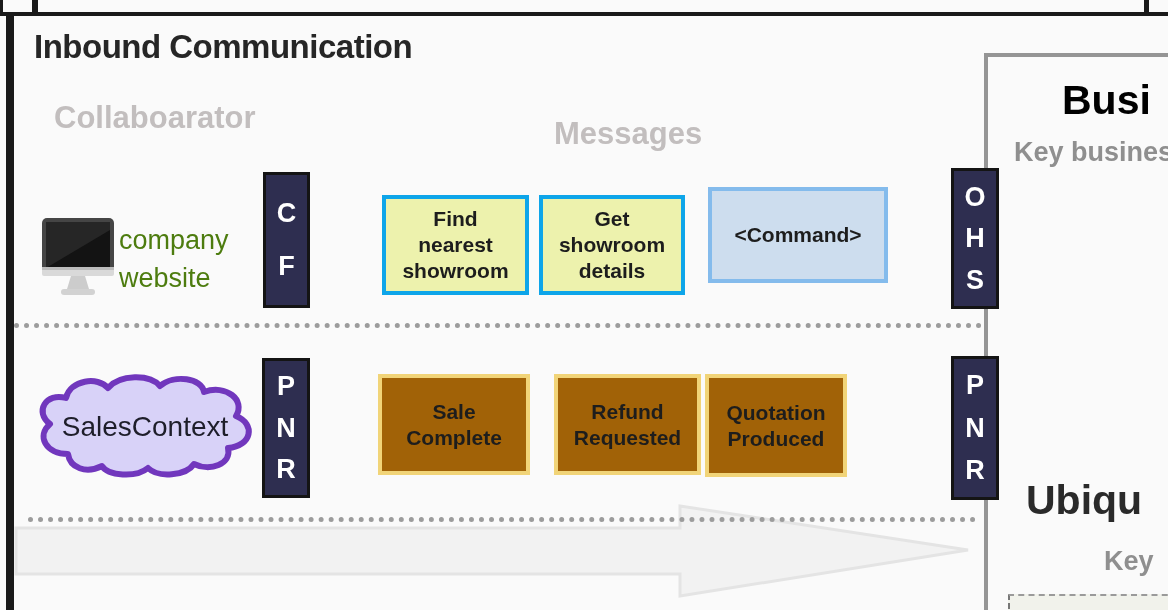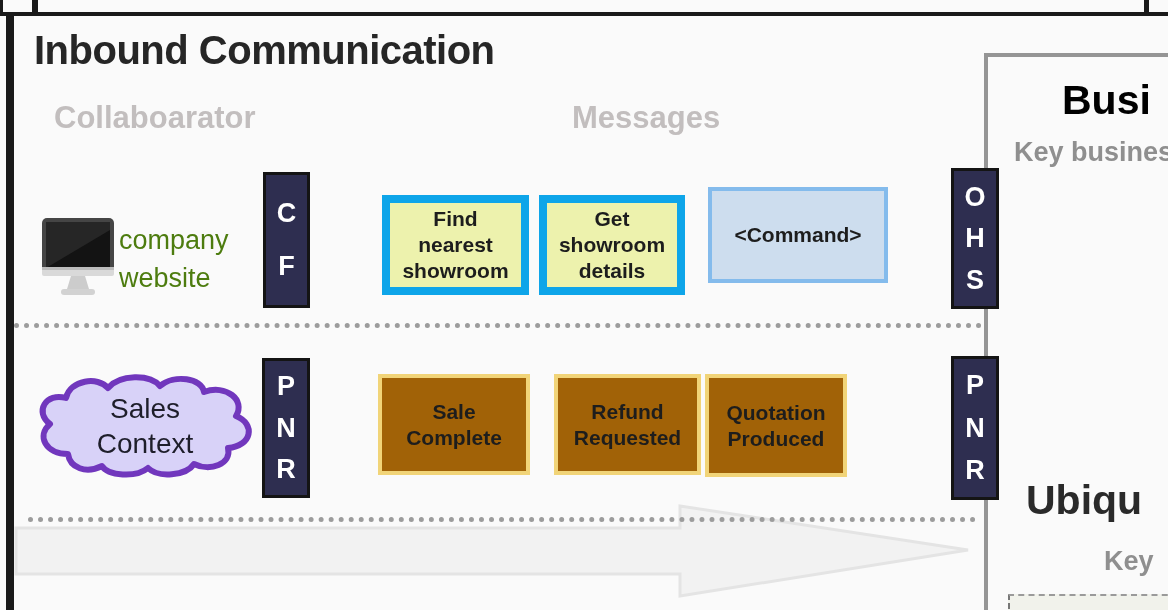--- a/index.html
+++ b/index.html
@@ -9,21 +9,21 @@
     font-family:"Liberation Sans","DejaVu Sans",sans-serif;
   }
   .abs{position:absolute;}
 
   
   .topline{left:0;top:12px;width:1168px;height:4px;background:#1a1a1a;}
   .tick{background:#1a1a1a;top:0;height:12px;}
   .leftborder{left:6px;top:12px;width:8px;height:598px;background:#1a1a1a;z-index:5;}
 
   
-  .page-title{left:34px;top:28px;font-size:40px;font-weight:700;color:#262626;letter-spacing:-0.5px;white-space:nowrap;}
+  .page-title{left:34px;top:28px;font-size:33px;font-weight:700;color:#262626;letter-spacing:-0.5px;white-space:nowrap;}
   .col-header{font-size:31px;font-weight:700;color:#c2bebe;white-space:nowrap;}
 
   
   .website-label{left:119px;top:221px;font-size:27px;color:#4d7c0f;line-height:38px;}
 
   
   .badge{
     background:#2e2e50;border:3px solid #141414;color:#ffffff;
     display:flex;flex-direction:column;justify-content:space-evenly;align-items:center;
     font-size:27px;font-weight:700;z-index:3;box-sizing:border-box;
@@ -32,40 +32,40 @@
   .badge-ohs{left:951px;top:168px;width:48px;height:141px;}
   .badge-pnr-left{left:262px;top:358px;width:48px;height:140px;}
   .badge-pnr-right{left:951px;top:356px;width:48px;height:144px;}
 
   
   .card{
     box-sizing:border-box;display:flex;align-items:center;justify-content:center;
     text-align:center;font-weight:700;font-size:21px;color:#1d1d1d;line-height:26px;
     padding:4px 8px;z-index:2;
   }
-  .card-green{background:#edf2ad;border:8px solid #0ea5e9;}
+  .card-green{background:#edf2ad;border:4px solid #0ea5e9;}
   .card-blue{background:#cdddee;border:4px solid #84bbec;}
   .card-yellow{background:#a16207;border:4px solid #f1d478;}
   .cmd1{left:382px;top:195px;width:147px;height:100px;}
   .cmd2{left:539px;top:195px;width:146px;height:100px;}
   .cmd3{left:708px;top:187px;width:180px;height:96px;}
   .evt1{left:378px;top:374px;width:152px;height:101px;}
   .evt2{left:554px;top:374px;width:147px;height:101px;}
   .evt3{left:680px;top:374px;width:142px;height:103px;margin-left:25px;}
 
   
   .dotline{border-top:5px dotted #9c9c9c;height:0;z-index:2;}
   .dot1{left:14px;top:323px;width:968px;}
   .dot2{left:28px;top:517px;width:948px;}
 
   
   .cloud-wrap{left:28px;top:372px;width:234px;height:108px;z-index:2;}
   .cloud-text{
     position:absolute;left:0;top:0;right:0;bottom:0;
-    display:flex;flex-direction:column;align-items:center;justify-content:center;
+    display:flex;flex-direction:row;align-items:center;justify-content:center;
     font-size:28px;color:#1e1e2a;line-height:35px;font-weight:400;
   }
 
   
   .flow-arrow{left:12px;top:500px;width:962px;height:102px;z-index:0;}
 
   
   .right-panel{
     left:984px;top:53px;width:184px;height:557px;box-sizing:border-box;
     border-left:4px solid #959595;border-top:4px solid #959595;
@@ -88,21 +88,21 @@
 <div id="stage">
 
   <div class="abs topline"></div>
   <div class="abs tick" style="left:0;width:3px;"></div>
   <div class="abs tick" style="left:32px;width:6px;"></div>
   <div class="abs tick" style="left:1144px;width:5px;"></div>
   <div class="abs leftborder"></div>
 
   <div class="abs page-title">Inbound Communication</div>
   <div class="abs col-header" style="left:54px;top:100px;">Collaboarator</div>
-  <div class="abs col-header" style="left:554px;top:100px;margin-left:18px;">Messages</div>
+  <div class="abs col-header" style="left:554px;top:116px;">Messages</div>
 
   <svg class="abs monitor" viewBox="0 0 76 82">
     <rect x="2" y="2" width="72" height="57" rx="5" fill="#454545"></rect>
     <rect x="6" y="6" width="64" height="46" fill="#131313"></rect>
     <polygon points="6,52 6,6 70,6 70,14" fill="#262626"></polygon>
     <rect x="2" y="51" width="72" height="9" rx="2" fill="#d9d9d9"></rect>
     <rect x="2" y="51" width="72" height="3" fill="#bcbcbc"></rect>
     <polygon points="31,60 45,60 49,73 27,73" fill="#cccccc"></polygon>
     <rect x="21" y="73" width="34" height="6" rx="3" fill="#d2d2d2"></rect>
   </svg>

